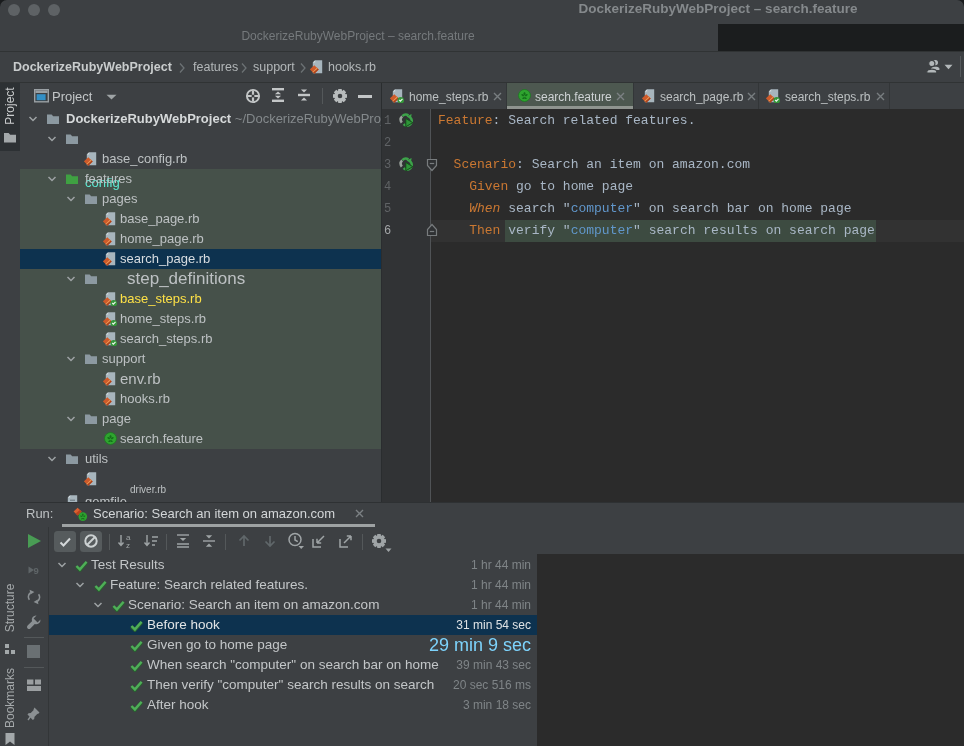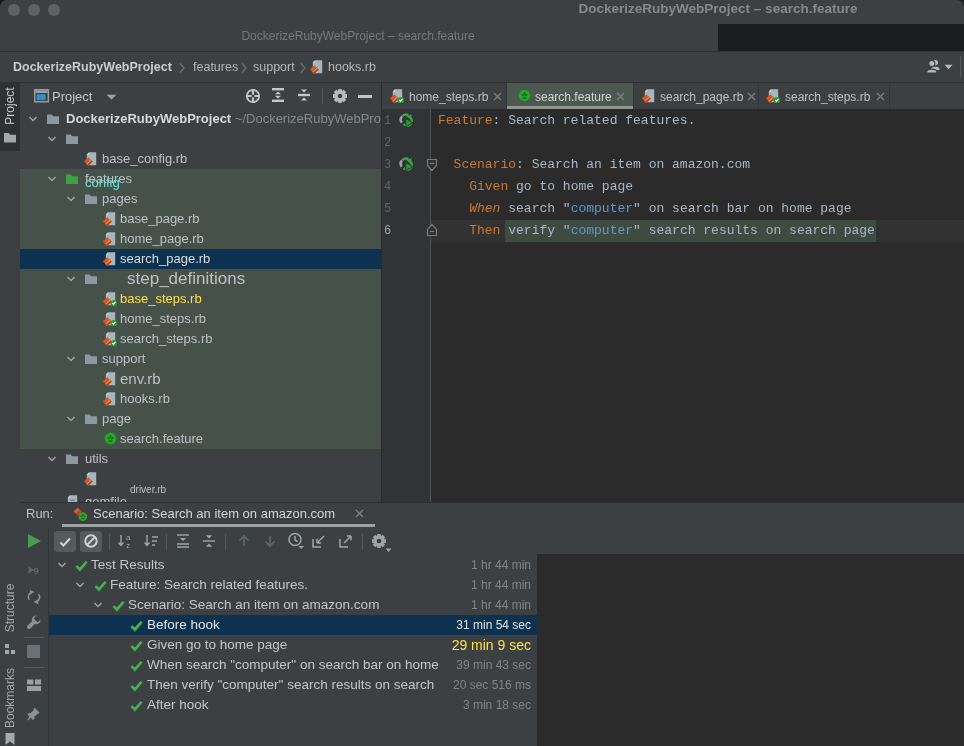--- a/index.html
+++ b/index.html
@@ -467,21 +467,21 @@
 <div class="abs txt" style="left:411px;top:595px;width:120px;height:20px;line-height:20px;font-size:12px;color:#7f8487;text-align:right;">1 hr 44 min</div>
 <svg class="abs" width="14" height="13" style="left:129px;top:619px;">
     <use href="#tcheck"></use>
   </svg>
 <div class="abs txt" style="left:147px;top:615px;height:16px;line-height:20px;font-size:13.5px;color:#e1e4e6;">Before hook</div>
 <div class="abs txt" style="left:411px;top:615px;width:120px;height:20px;line-height:20px;font-size:12px;color:#dfe3e5;text-align:right;">31 min 54 sec</div>
 <svg class="abs" width="14" height="13" style="left:129px;top:639px;">
     <use href="#tcheck"></use>
   </svg>
 <div class="abs txt" style="left:147px;top:635px;height:20px;line-height:20px;font-size:13.5px;color:#c3c6c8;">Given go to home page</div>
-<div class="abs txt" style="left:411px;top:635px;width:120px;height:20px;line-height:20px;font-size:14px;color:#fde047;text-align:right;">29 min 9 sec</div>
+<div class="abs txt" style="left:411px;top:635px;width:120px;height:20px;line-height:20px;font-size:18px;color:#7dd3fc;text-align:right;">29 min 9 sec</div>
 <svg class="abs" width="14" height="13" style="left:129px;top:659px;">
     <use href="#tcheck"></use>
   </svg>
 <div class="abs txt" style="left:147px;top:655px;height:20px;line-height:20px;font-size:13.5px;color:#c3c6c8;">When search "computer" on search bar on home</div>
 <div class="abs txt" style="left:411px;top:655px;width:120px;height:20px;line-height:20px;font-size:12px;color:#7f8487;text-align:right;">39 min 43 sec</div>
 <svg class="abs" width="14" height="13" style="left:129px;top:679px;">
     <use href="#tcheck"></use>
   </svg>
 <div class="abs txt" style="left:147px;top:675px;height:20px;line-height:20px;font-size:13.5px;color:#c3c6c8;">Then verify "computer" search results on search</div>
 <div class="abs txt" style="left:411px;top:675px;width:120px;height:20px;line-height:20px;font-size:12px;color:#7f8487;text-align:right;">20 sec 516 ms</div>

